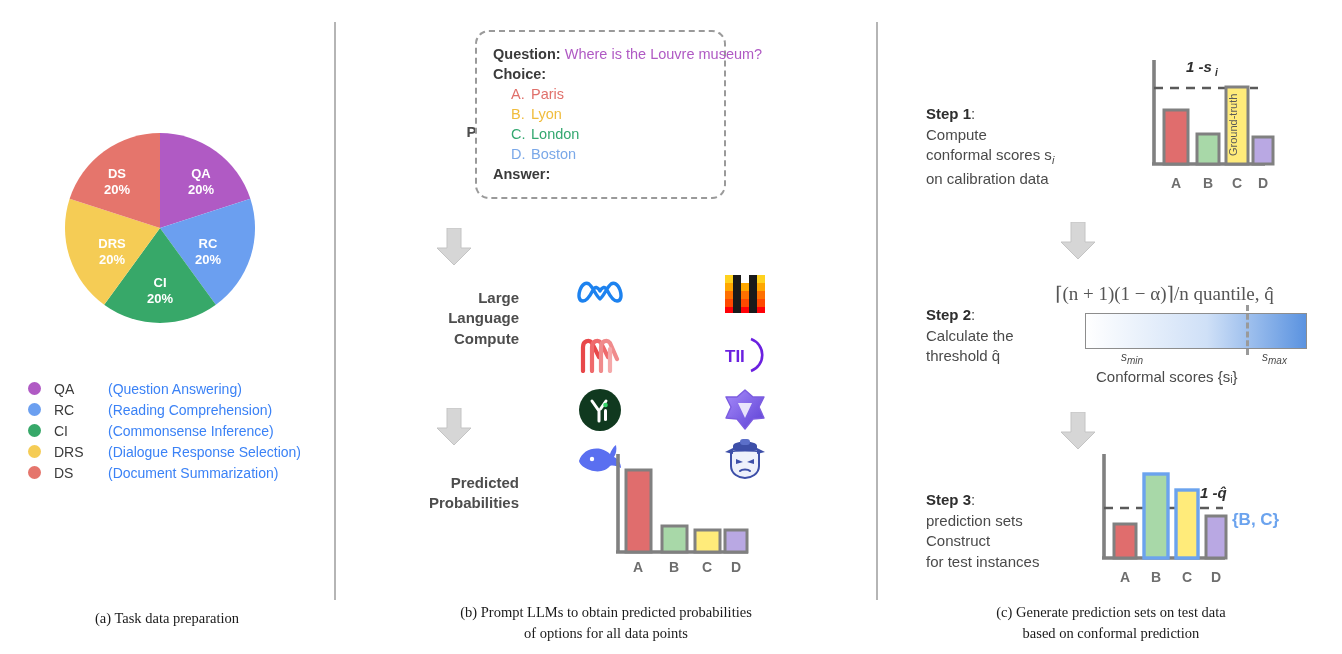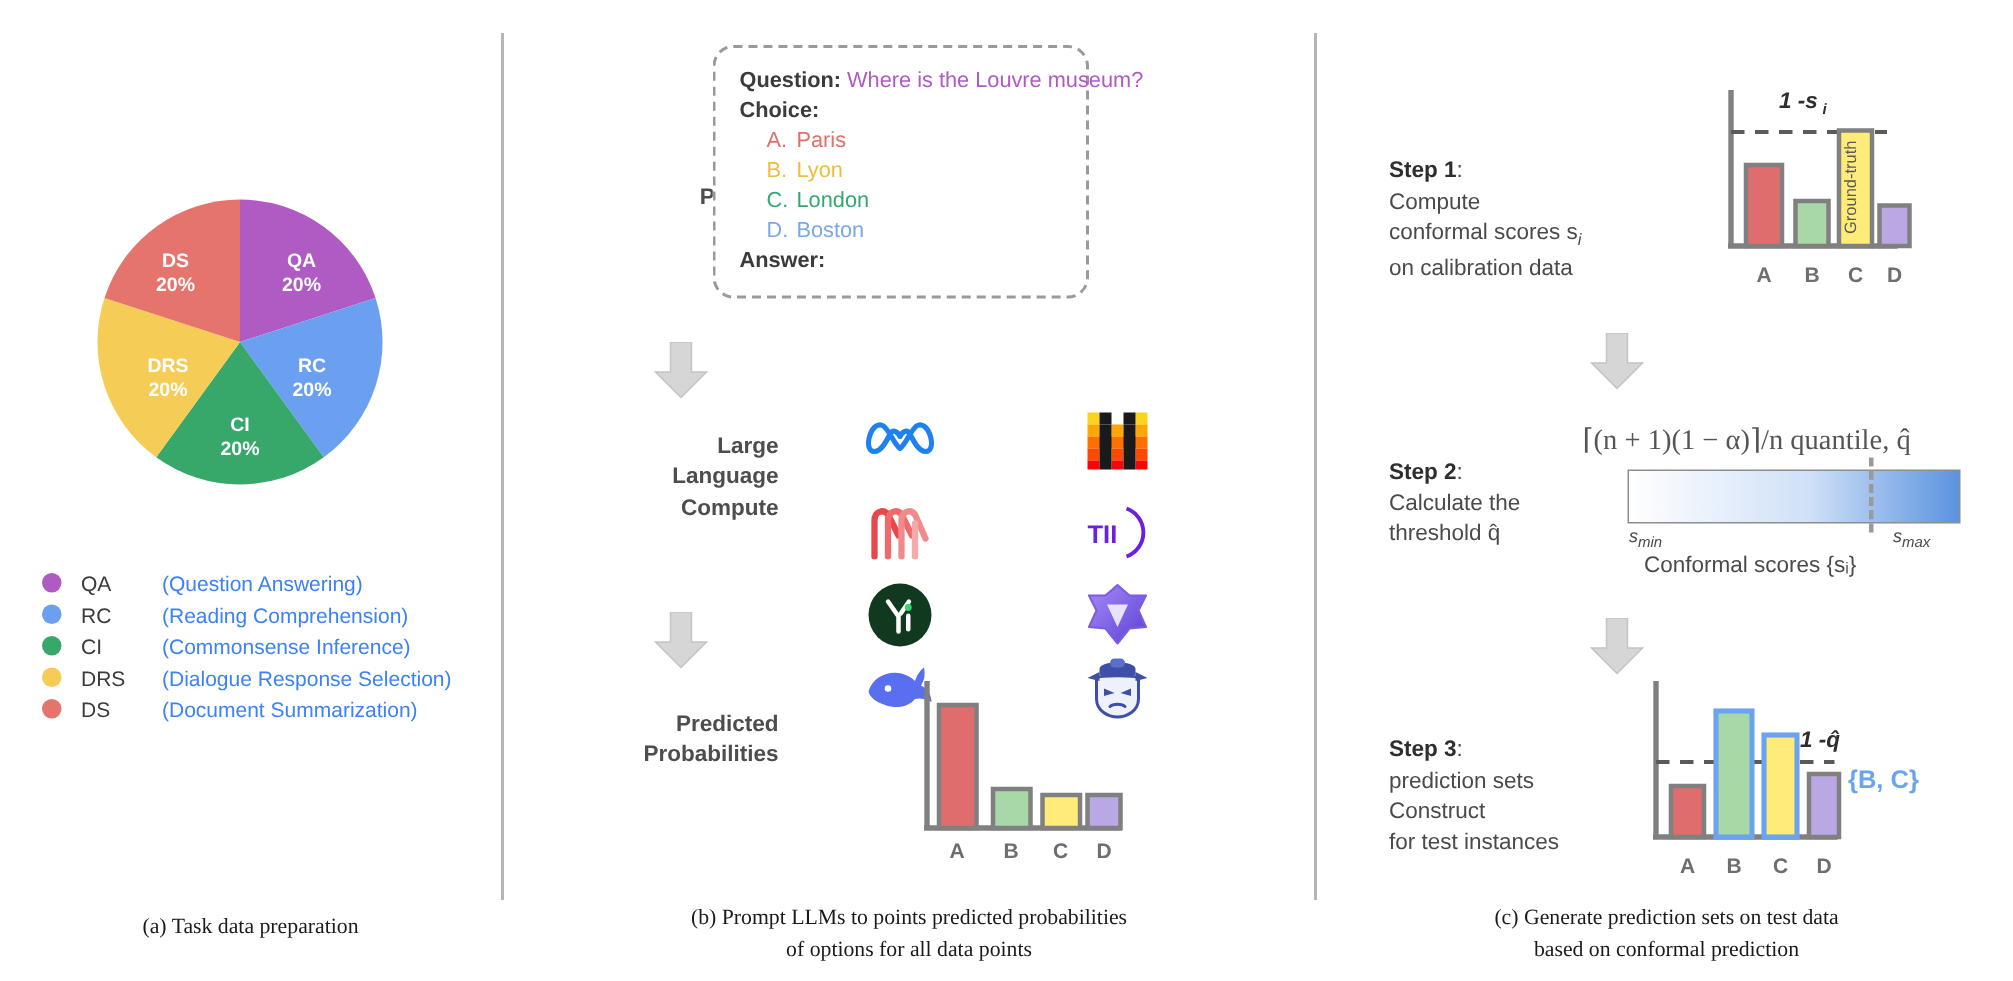--- a/index.html
+++ b/index.html
@@ -76,21 +76,21 @@
   }
   #grad-bar{
     position:absolute;left:1085px;top:313px;width:220px;height:34px;
     border:1.5px solid #8d8d8d;
     background:linear-gradient(to right,#ffffff 0%,#cfe0f7 55%,#5b93e0 100%);
   }
   #grad-dash{
     position:absolute;left:1246px;top:305px;width:0;height:50px;
     border-left:3px dashed #9a9a9a;
   }
-  #smin{position:absolute;left:1086px;top:350px;font-size:12px;color:#4a4a4a;font-style:italic;text-align:center;}
+  #smin{position:absolute;left:1121px;top:350px;font-size:12px;color:#4a4a4a;font-style:italic;text-align:center;}
   #smax{position:absolute;left:1262px;top:350px;font-size:12px;color:#4a4a4a;font-style:italic;}
   #cs-label{position:absolute;left:1096px;top:368px;font-size:15px;color:#4a4a4a;white-space:nowrap;}
   #pred-set{position:absolute;left:1232px;top:510px;font-size:17px;font-weight:bold;color:#6ba3ee;}
 </style>
 </head>
 <body>
 
 <div class="divider" style="left:334px;"></div>
 <div class="divider" style="left:876px;"></div>
 
@@ -306,21 +306,21 @@
     <rect x="95" y="78" width="25" height="22" fill="#ffeb7a" stroke="#808080" stroke-width="3"></rect>
     <rect x="125" y="78" width="22" height="22" fill="#b9a8e3" stroke="#808080" stroke-width="3"></rect>
     <text class="bar-axis-label" x="38" y="120">A</text>
     <text class="bar-axis-label" x="74" y="120">B</text>
     <text class="bar-axis-label" x="107" y="120">C</text>
     <text class="bar-axis-label" x="136" y="120">D</text>
   </svg>
 </div>
 
 <div class="caption" style="left:406px;top:602px;width:400px;">
-  <div>(b) Prompt LLMs to points predicted probabilities</div>
+  <div>(b) Prompt LLMs to obtain predicted probabilities</div>
   <div>of options for all data points</div>
 </div>
 
 <div class="panel" style="left:876px;width:466px;">
 
   <div class="step-text" style="left:40px;top:104px;width:175px;">
     <div>
       <b>Step 1</b><span>:</span>
     </div>
     <div>Compute</div>

